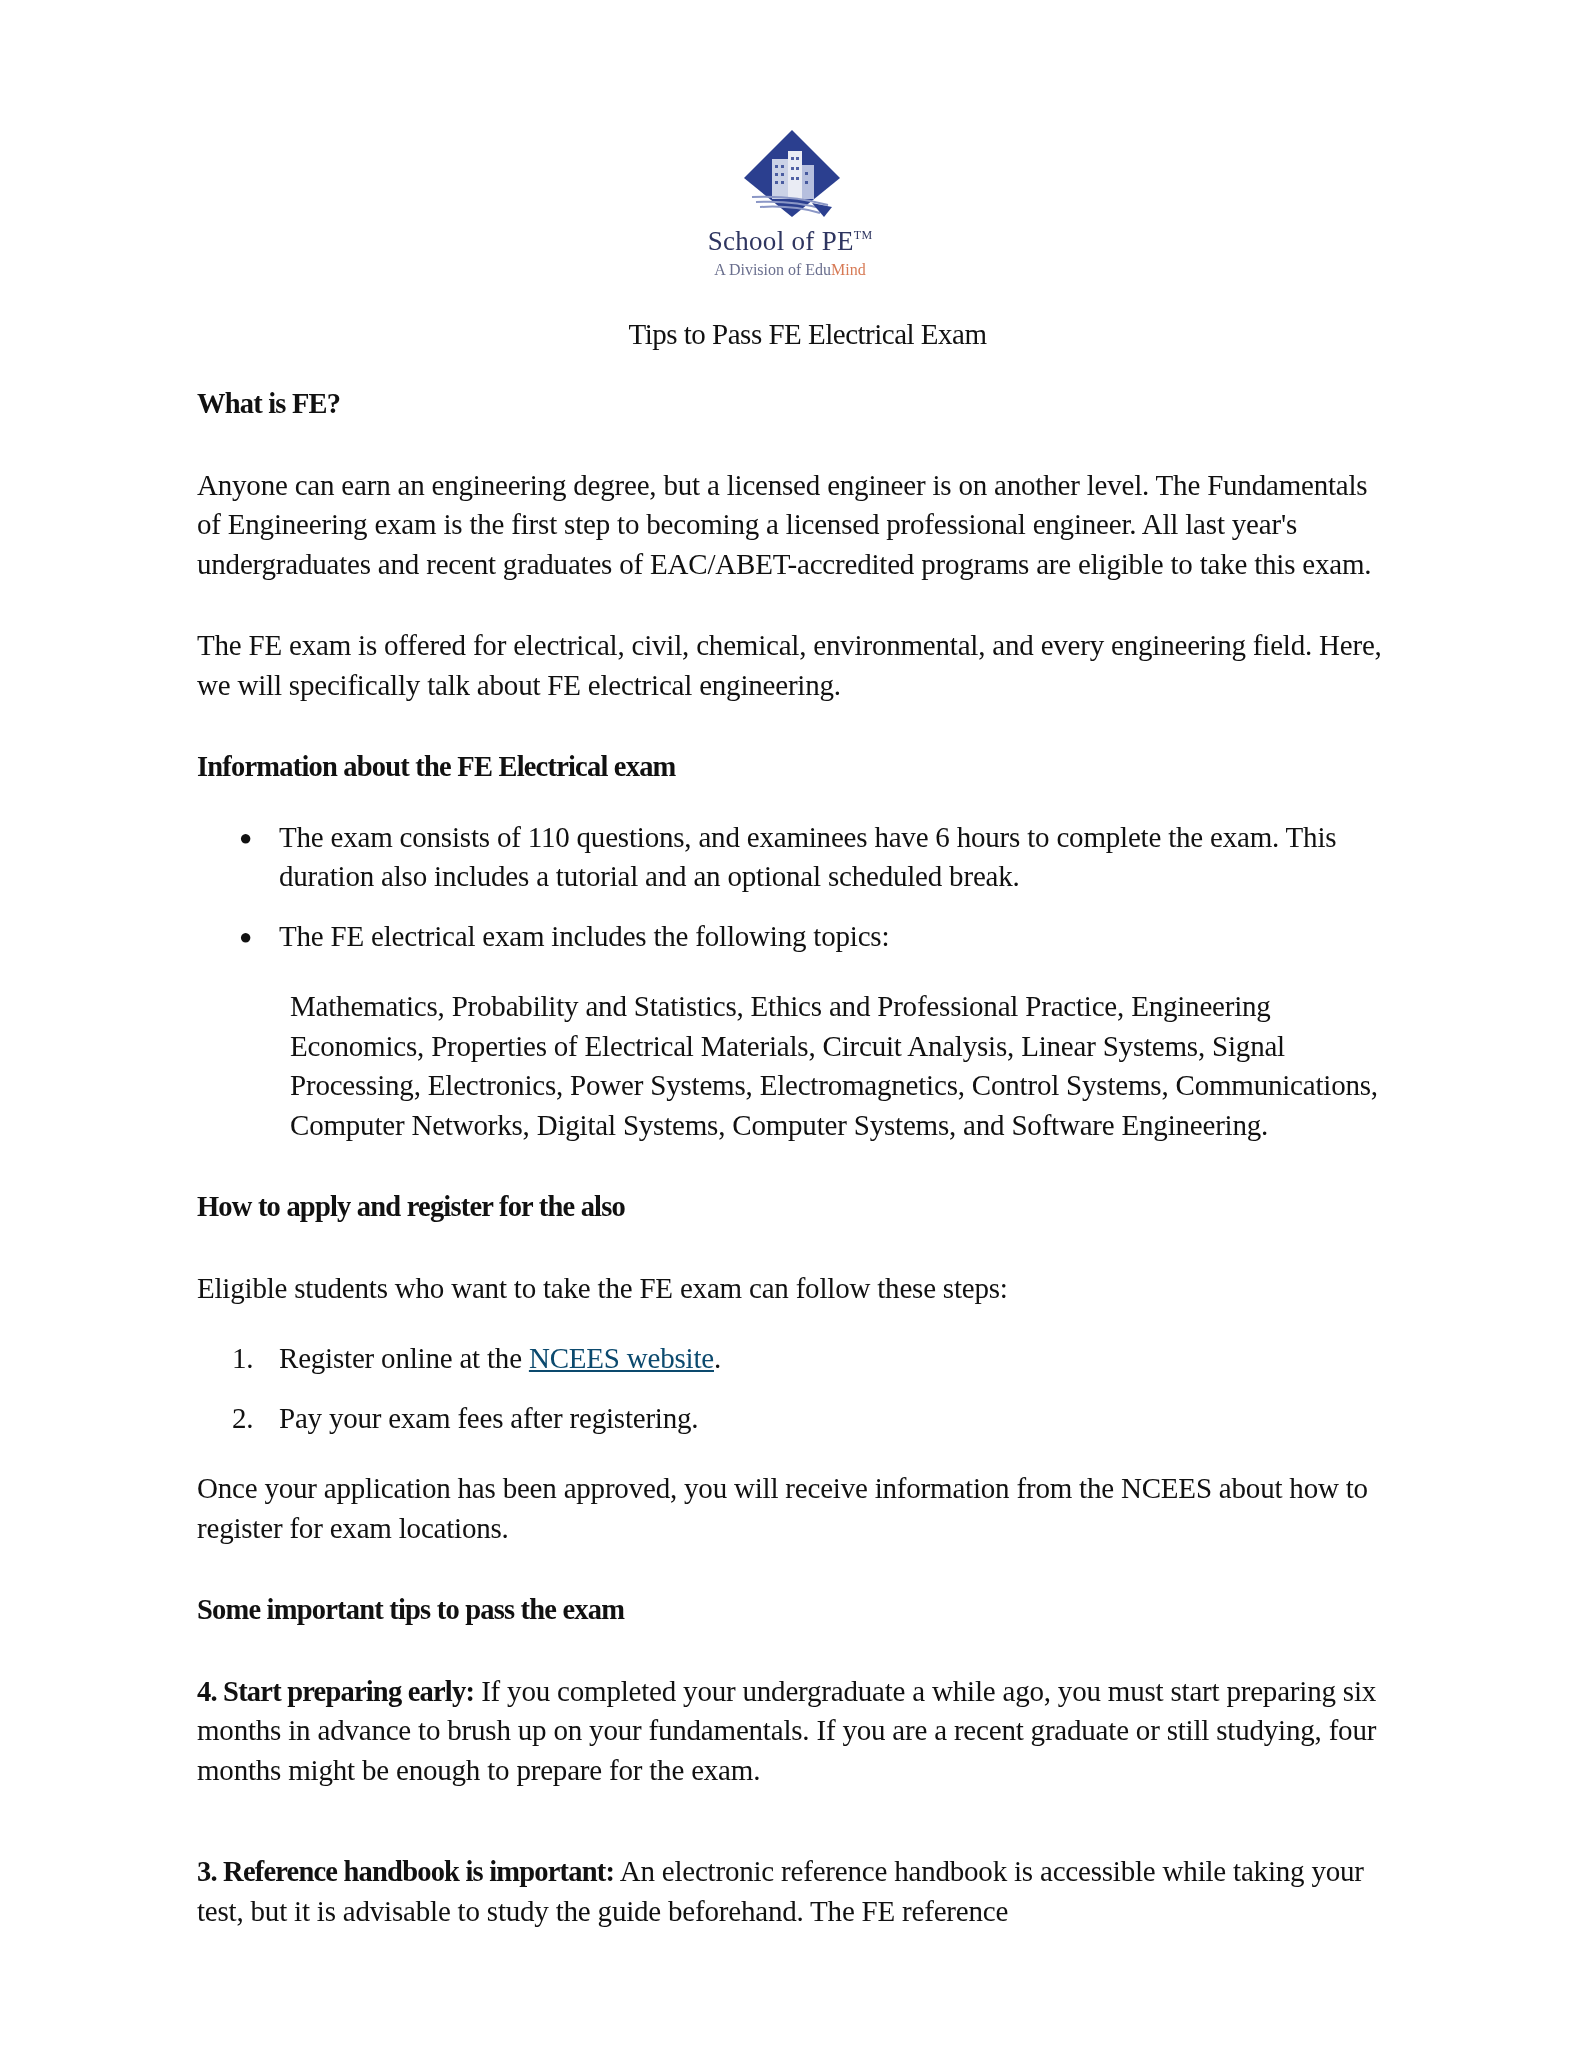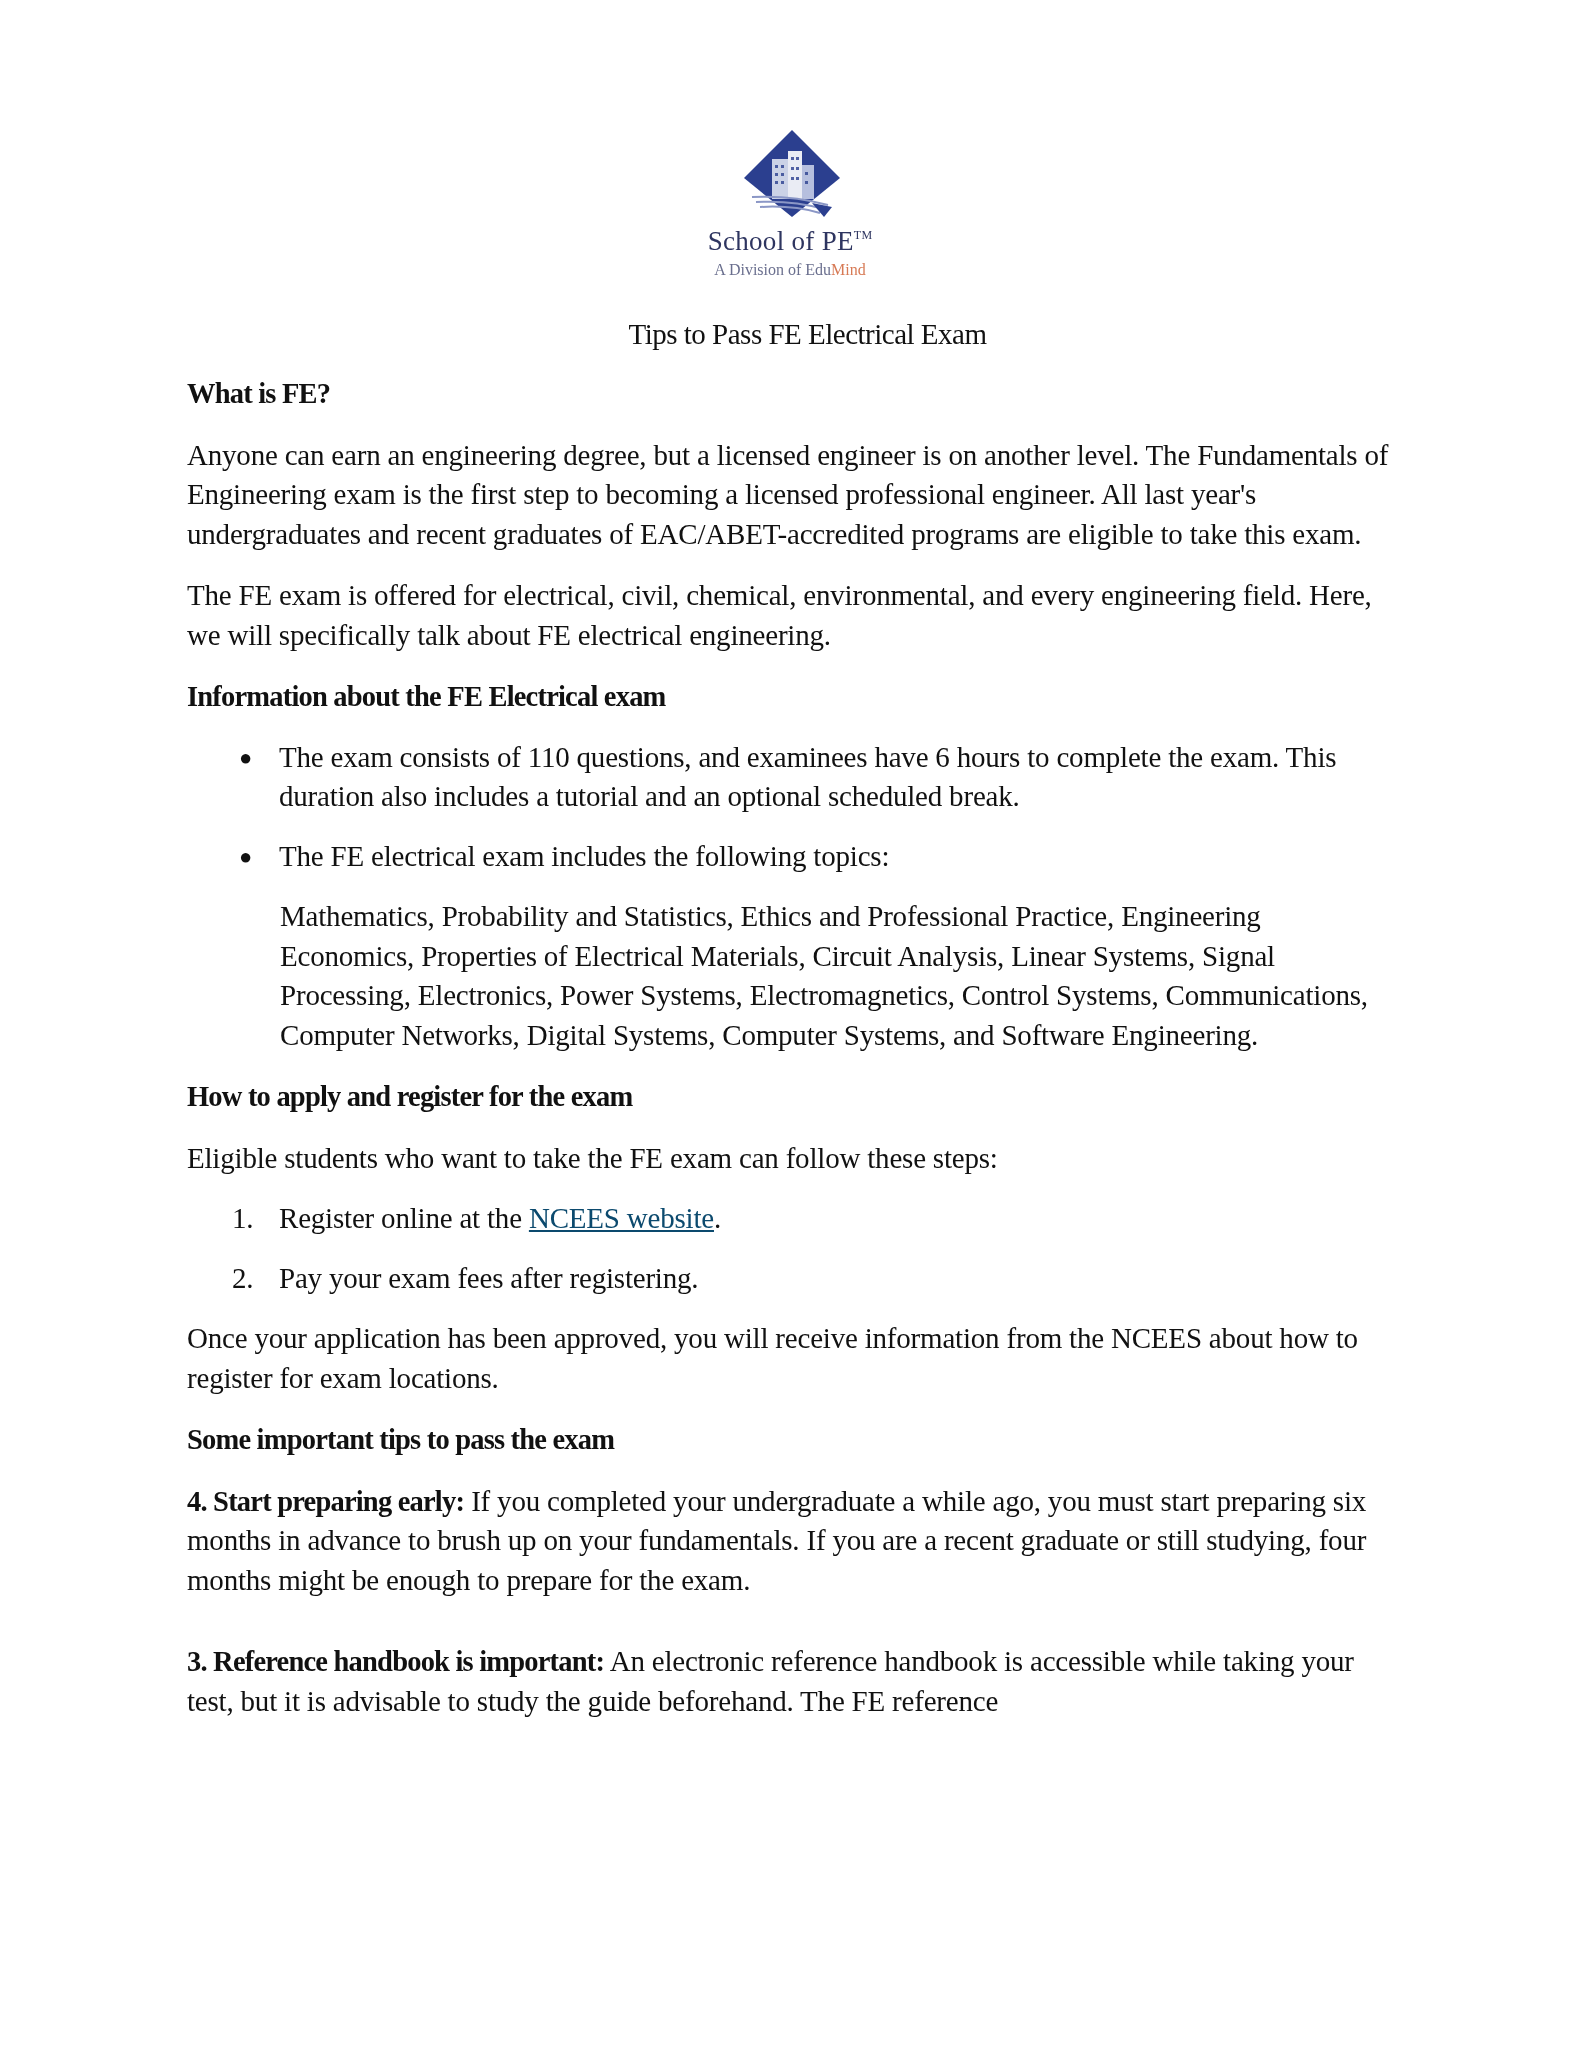--- a/index.html
+++ b/index.html
@@ -72,21 +72,21 @@
     .content {
       position: absolute;
       left: 186px;
       top: 373px;
       width: 1215px;
       font-family: "Liberation Serif", serif;
       font-size: 29px;
       line-height: 39.5px;
       letter-spacing: -0.2px;
     }
-    .content p { margin: 1px; }
+    .content p { margin: 11px; }
     .h {
       font-weight: bold;
       letter-spacing: -0.8px;
       margin: 0;
       font-size: 28.5px;
     }
     .gap-s { height: 20px; }
 
     .bullet-list {
       list-style: none;
@@ -183,21 +183,21 @@
     </li>
     <li style="margin-top:20px">
       <span class="bullet">●</span>
       <span>The FE electrical exam includes the following topics:</span>
     </li>
   </ul>
   <div class="gap-s"></div>
   <p class="indent-block">Mathematics, Probability and Statistics, Ethics and Professional Practice, Engineering Economics, Properties of Electrical Materials, Circuit Analysis, Linear Systems, Signal Processing, Electronics, Power Systems, Electromagnetics, Control Systems, Communications, Computer Networks, Digital Systems, Computer Systems, and Software Engineering.</p>
   <div class="gap-s"></div>
 
-  <p class="h">How to apply and register for the exam</p>
+  <p class="h">How to apply and register for the also</p>
   <div class="gap-s"></div>
   <p>Eligible students who want to take the FE exam can follow these steps:</p>
   <div class="gap-s"></div>
   <ol class="num-list">
     <li>
       <span class="num">1.</span>
       <span>Register online at the </span><a class="link" href="#">NCEES website</a><span>.</span>
     </li>
     <li style="margin-top:20px">
       <span class="num">2.</span>

